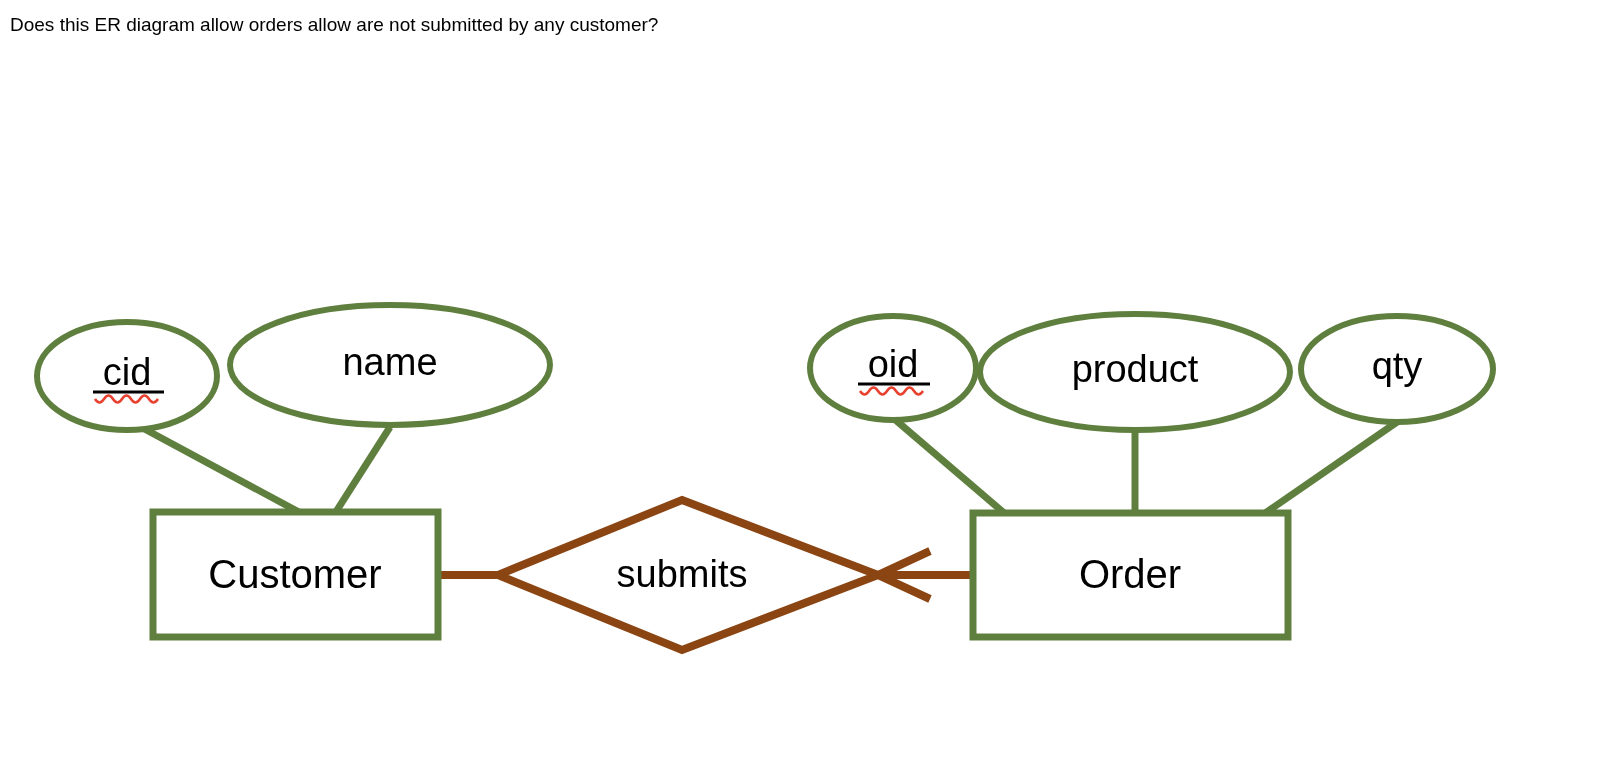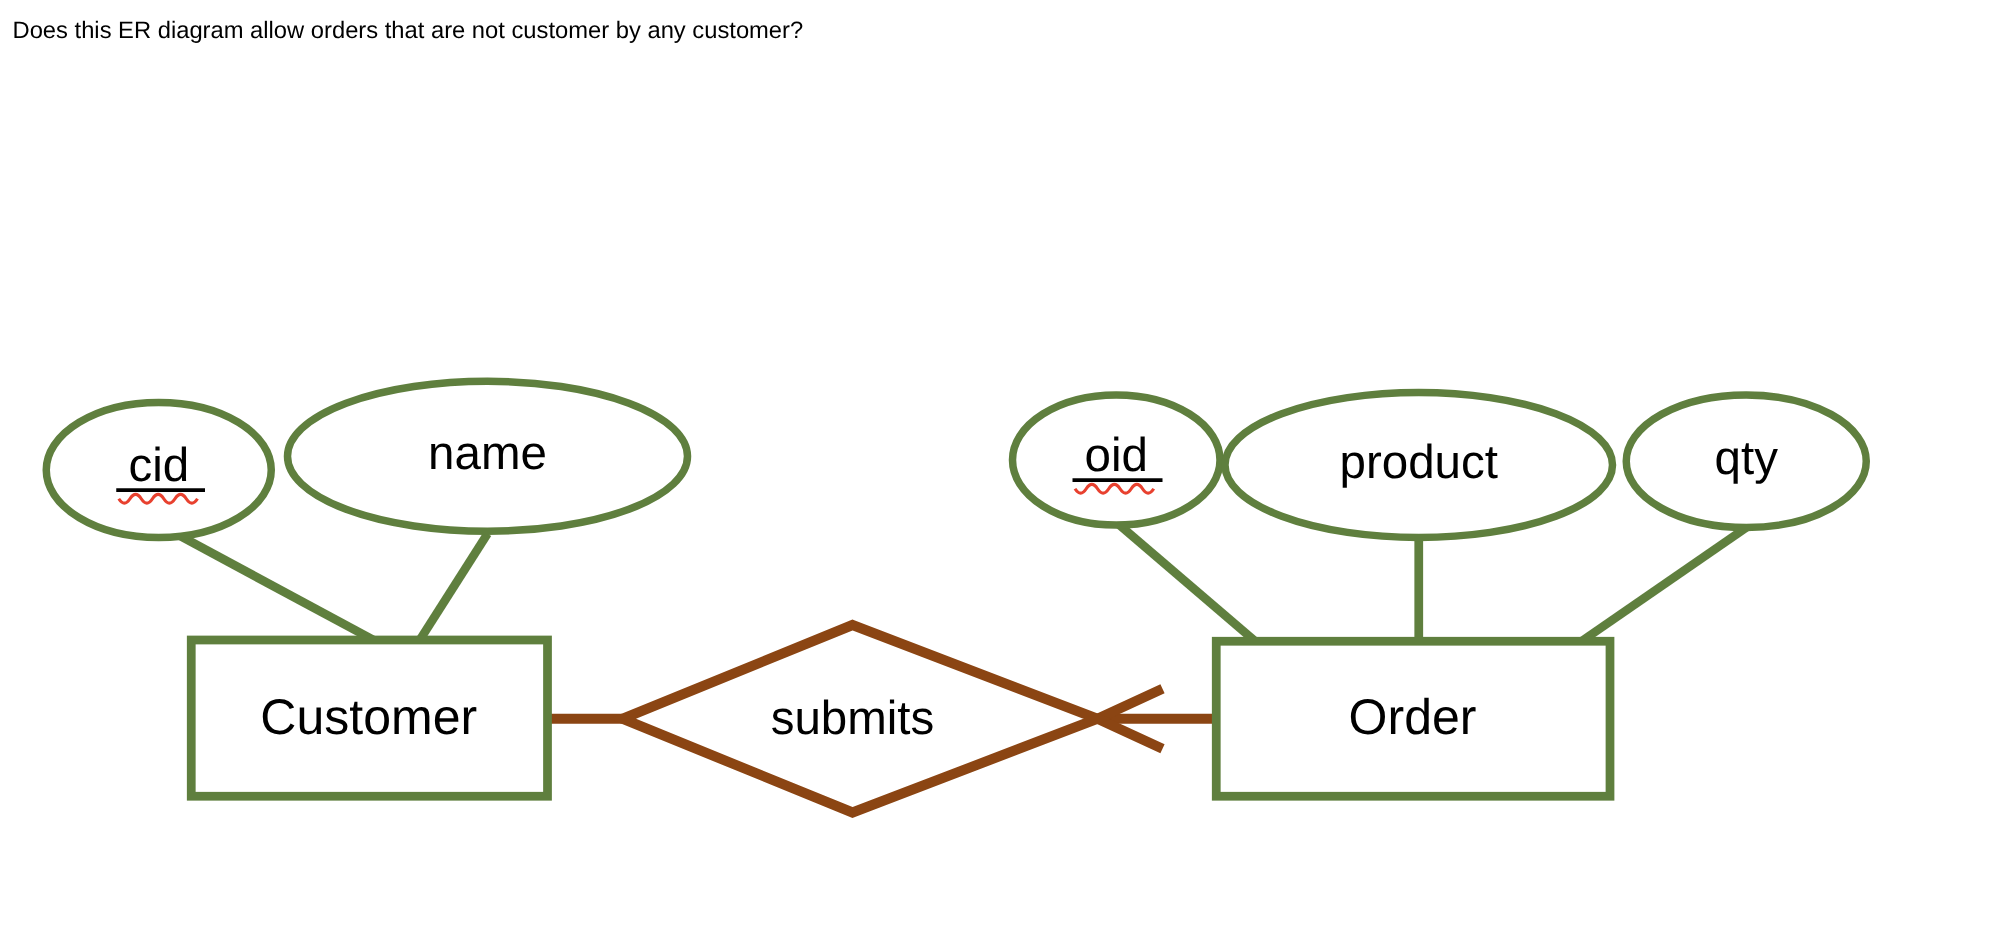--- a/index.html
+++ b/index.html
@@ -98,21 +98,21 @@
     fill: none;
   }
   .keyline {
     stroke: #000000;
     stroke-width: 3;
   }
 </style>
 </head>
 <body>
 
-<div id="question-text">Does this ER diagram allow orders that are not customer by any customer?</div>
+<div id="question-text">Does this ER diagram allow orders allow are not submitted by any customer?</div>
 
 <div id="er-diagram">
 <svg viewBox="0 0 1600 757" xmlns="http://www.w3.org/2000/svg">
 
   <line class="connector-green" x1="100" y1="405" x2="310" y2="518"></line>
 
   <line class="connector-green" x1="390" y1="427" x2="332" y2="518"></line>
 
   <line class="connector-green" x1="878" y1="405" x2="1010" y2="518"></line>
 

